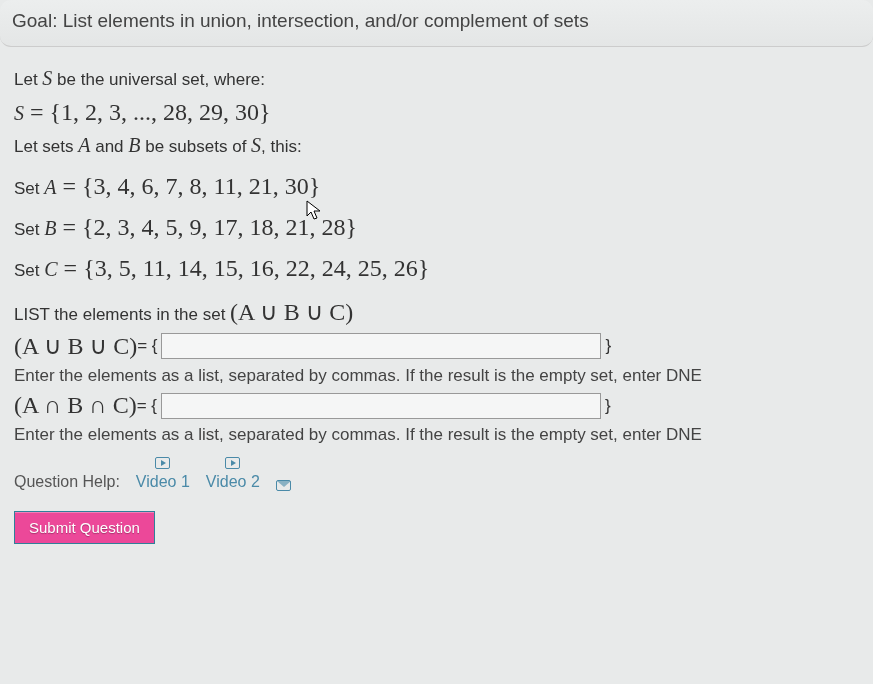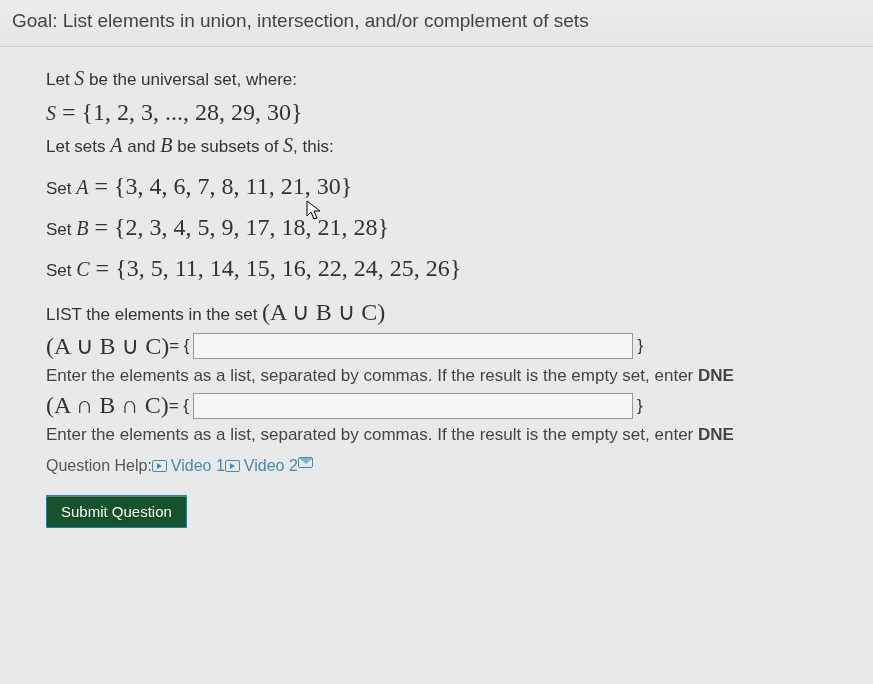--- a/index.html
+++ b/index.html
@@ -12,48 +12,48 @@
     height: 684px;
     overflow: hidden;
     color: #333;
   }
   .goal-bar {
     padding: 10px 12px 14px 12px;
     font-size: 19px;
     color: #444;
     border-bottom: 1px solid #ccc;
     background: linear-gradient(#eceeee, #e4e6e6);
+    border-radius: 11px;
   }
   .content {
     padding: 18px 30px 14px 14px;
     background: #e8eaea;
     font-size: 17px;
     color: #333;
-    margin-left: 32px;
   }
   .math-i { font-family: 'Times New Roman', serif; font-style: italic; font-size: 20px; }
   .math { font-family: Liberation Serif, serif; font-size: 24px; }
   .line { margin-bottom: 4px; line-height: 1.35; }
   .set-line { margin-top: 14px; margin-bottom: 2px; font-size: 17px;}
   .prompt { margin-top: 16px; font-size: 17px; }
   .answer-row { display: flex; align-items: center; margin-top: 6px; font-size: 17px;}
   .answer-input {
     height: 26px;
     width: 440px;
     border: 1px solid #999;
     background: #f5f6f6;
     margin: 0 4px;
     padding: 2px 4px;
     font-size: 15px;
   }
   .hint { margin-top: 6px; font-size: 17px; color: #444; }
-  .dne { font-weight: bold; }
+  .dne { font-weight: normal; }
   .venn-note { margin-top: 18px; font-size: 17px; color: #555; }
-  .qhelp { margin-top: 12px; font-size: 16px; color: #555; display: flex; align-items: flex-start; gap: 0; }
-  .help-link { color: #4a8aa8; text-decoration: none; display: inline-flex; align-items: center; gap: 4px; cursor: pointer; }
+  .qhelp { margin-top: 12px; font-size: 16px; color: #555; display: flex; align-items: flex-end; gap: 16px; }
+  .help-link { color: #4a8aa8; text-decoration: none; display: inline-flex; align-items: center; gap: 4px; cursor: pointer; flex-direction: column; }
   .vid-icon {
     display: inline-flex;
     width: 15px; height: 12px;
     border: 1px solid #4a8aa8;
     border-radius: 2px;
     align-items: center; justify-content: center;
   }
   .vid-icon::after {
     content: "";
     display: block;
@@ -75,21 +75,21 @@
     position: absolute;
     top: 0; left: 0;
     width: 0; height: 0;
     border-left: 7px solid transparent;
     border-right: 7px solid transparent;
     border-top: 6px solid #4a8aa8;
     opacity: 0.6;
   }
   .submit-btn {
     margin-top: 20px;
-    background: #14532d;
+    background: #ec4899;
     color: #fff;
     border: 1px solid #2f8099;
     padding: 7px 14px;
     font-size: 15px;
     cursor: pointer;
     text-shadow: 0 1px 1px rgba(0,0,0,0.3);
     box-shadow: inset 0 1px 0 rgba(255,255,255,0.3);
   }
   .cursor {
     position: absolute;

